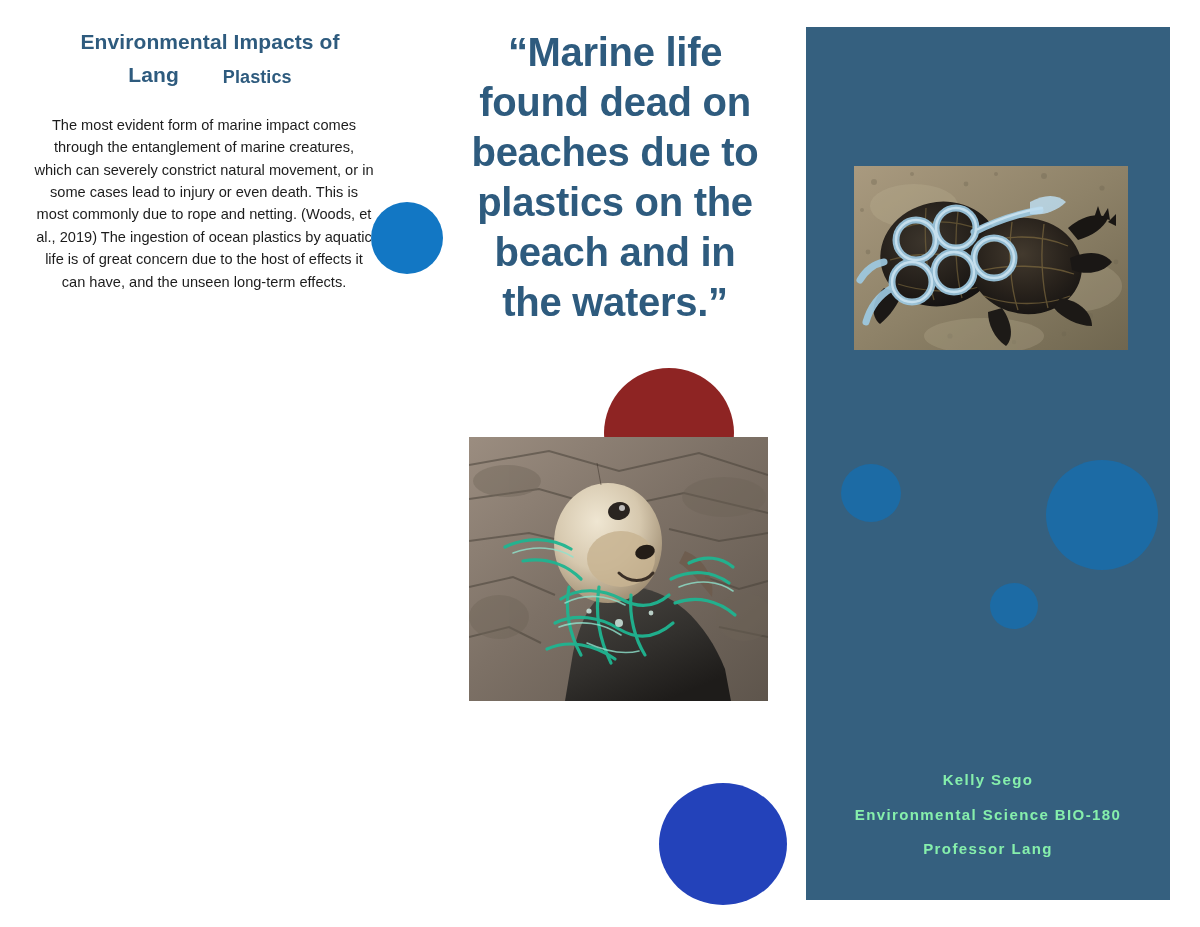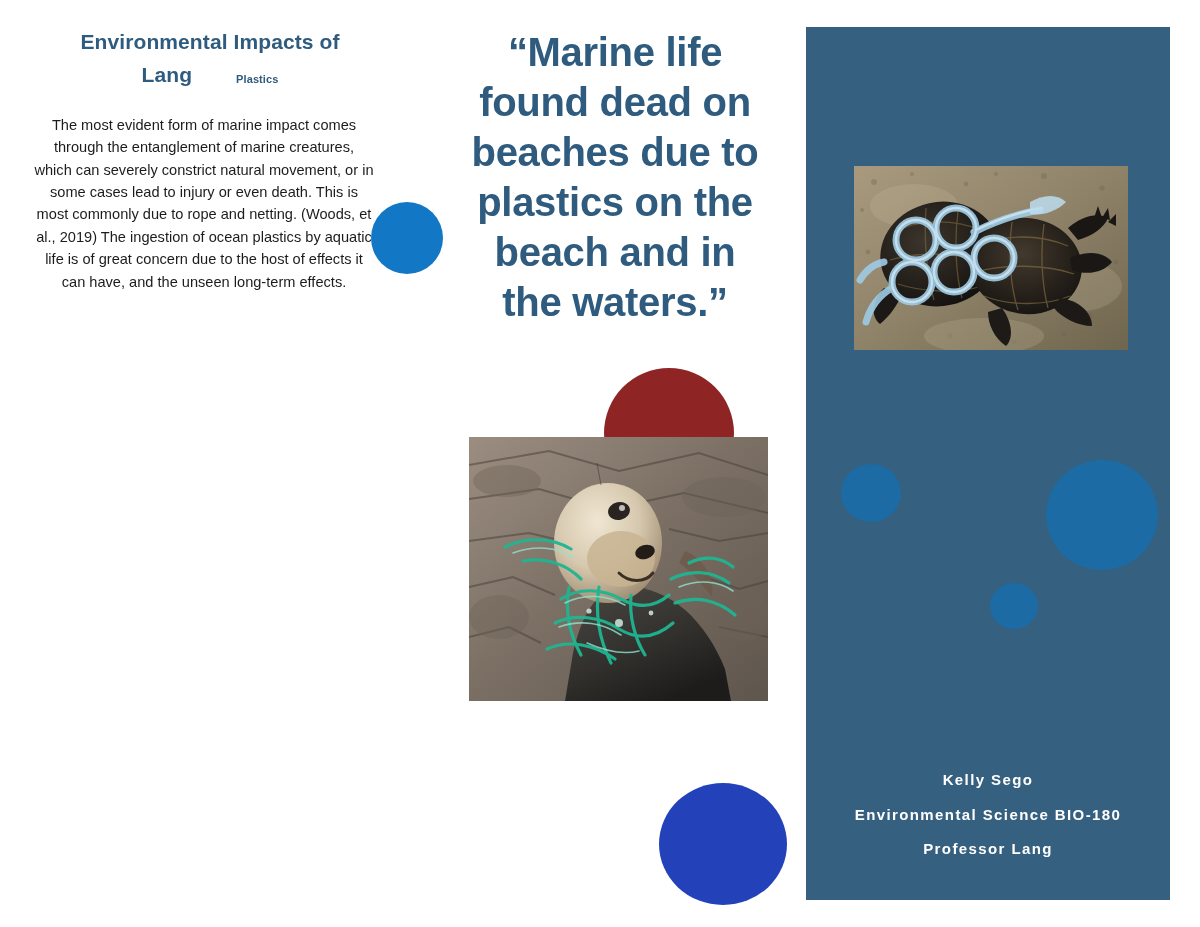--- a/index.html
+++ b/index.html
@@ -29,21 +29,21 @@
     top: 26px;
     width: 360px;
     text-align: center;
     color: #2e5b7e;
     font-size: 21px;
     font-weight: bold;
     line-height: 1.55;
     letter-spacing: 0.1px;
   }
   #article-title .title-small {
-    font-size: 11px;
+    font-size: 18px;
     vertical-align: -1px;
     margin-left: 44px;
   }
   #article-body {
     position: absolute;
     left: 34px;
     top: 99px;
     width: 340px;
     color: #1c1c1c;
     font-size: 14.6px;
@@ -150,21 +150,21 @@
     width: 48px;
     height: 46px;
     background: #1c6ba5;
   }
   #author-block {
     position: absolute;
     left: 0;
     top: 742px;
     width: 364px;
     text-align: center;
-    color: #ffffff;
+    color: #86efac;
   }
   #author-block > div {
     font-size: 15px;
     font-weight: bold;
     letter-spacing: 1.4px;
     line-height: 1.5;
     margin-bottom: 12px;
   }
   #author-block > div:last-child { margin-bottom: 0; }
   #author-course { padding: 0 10px; }

